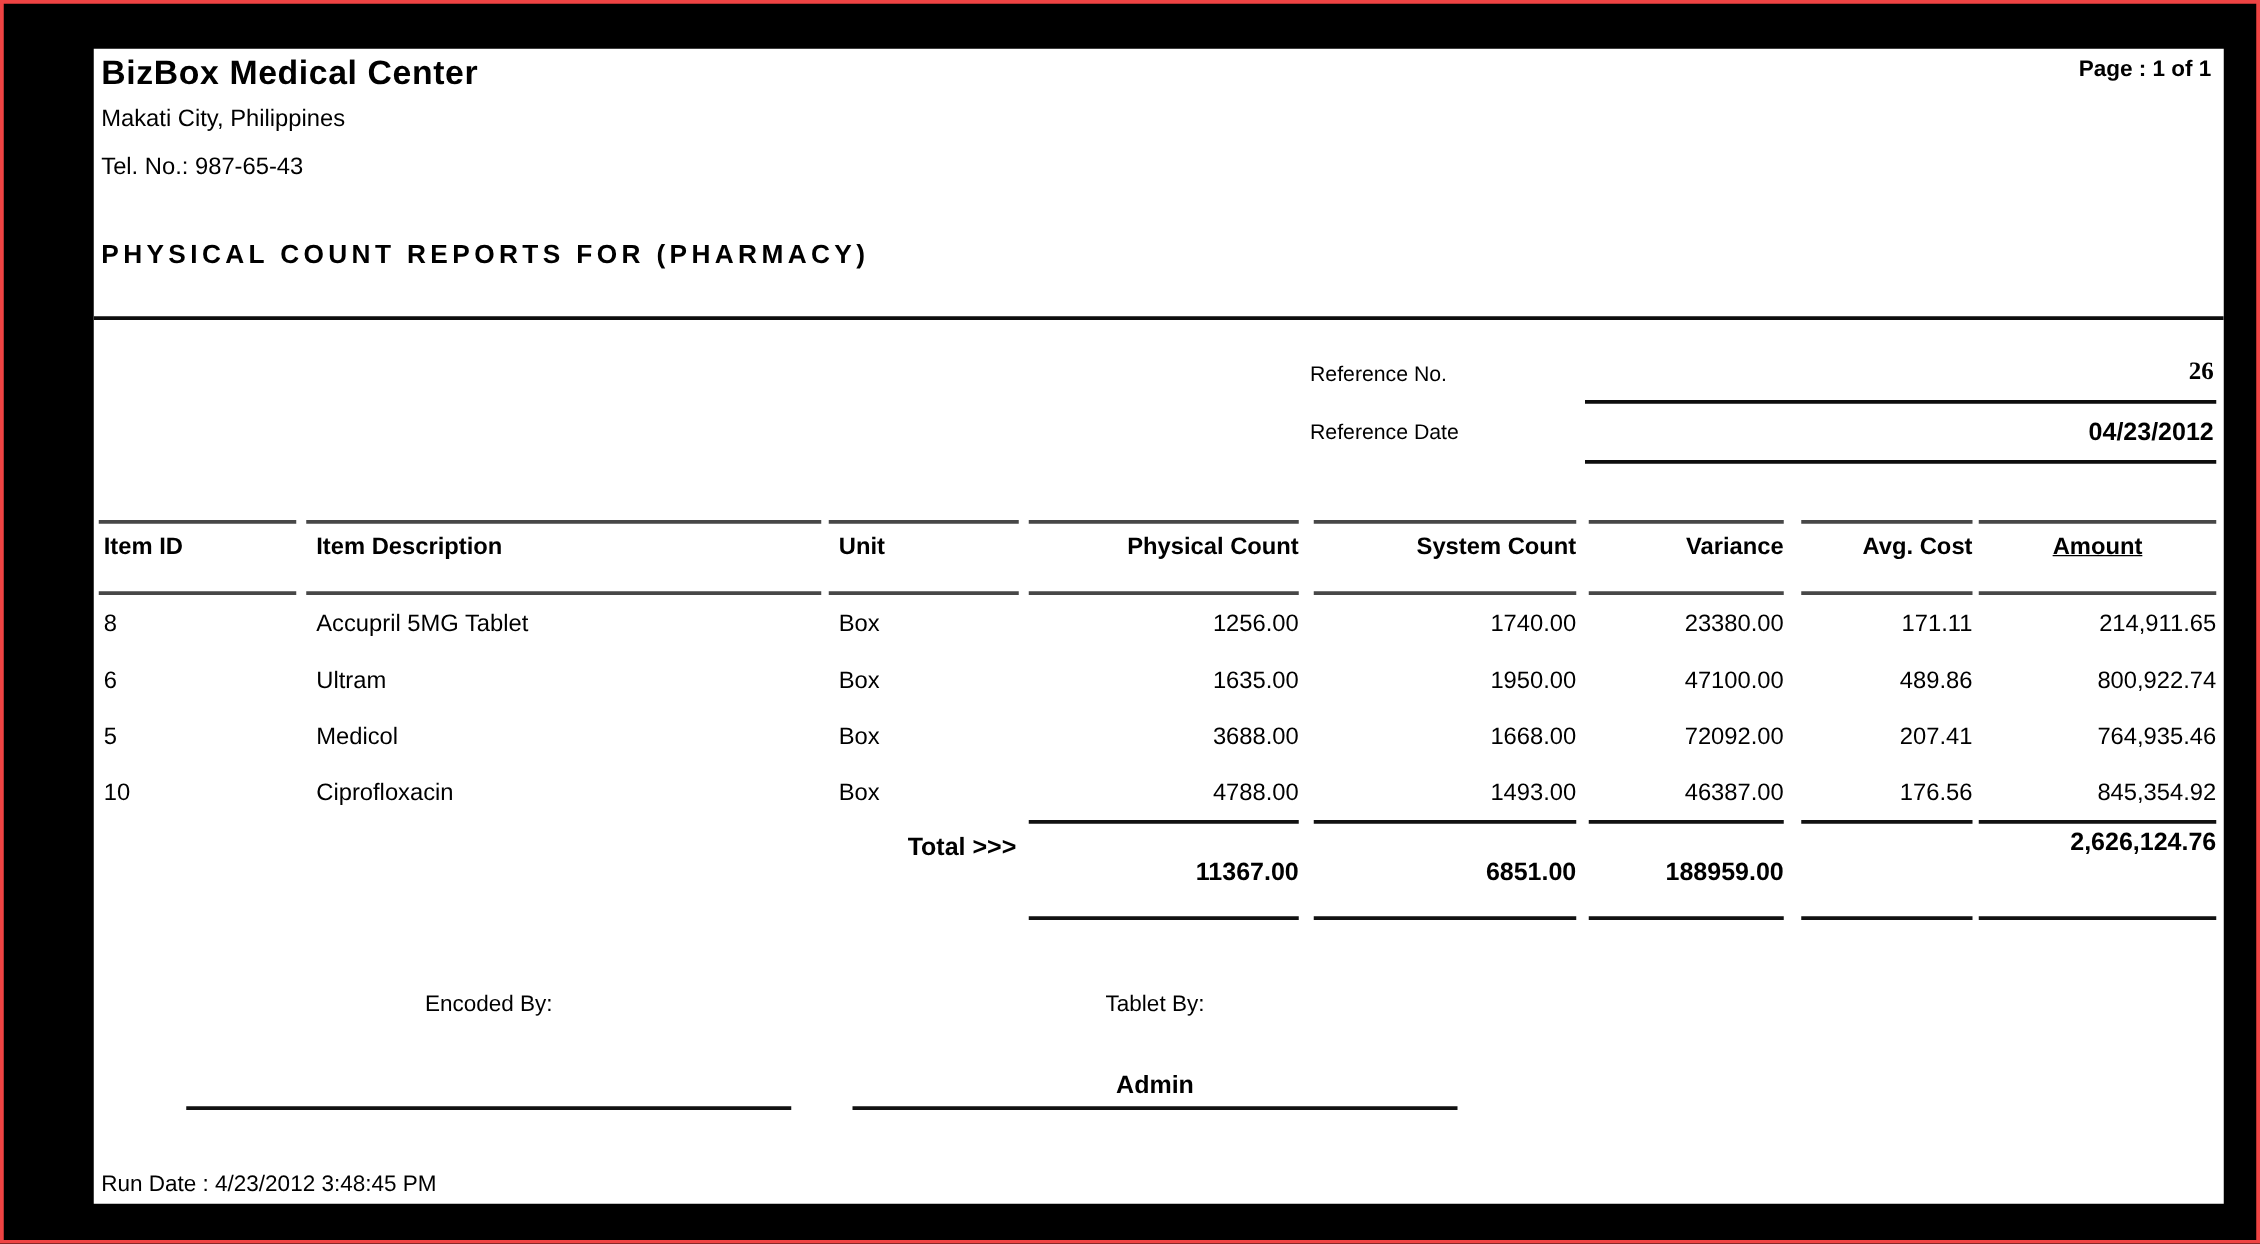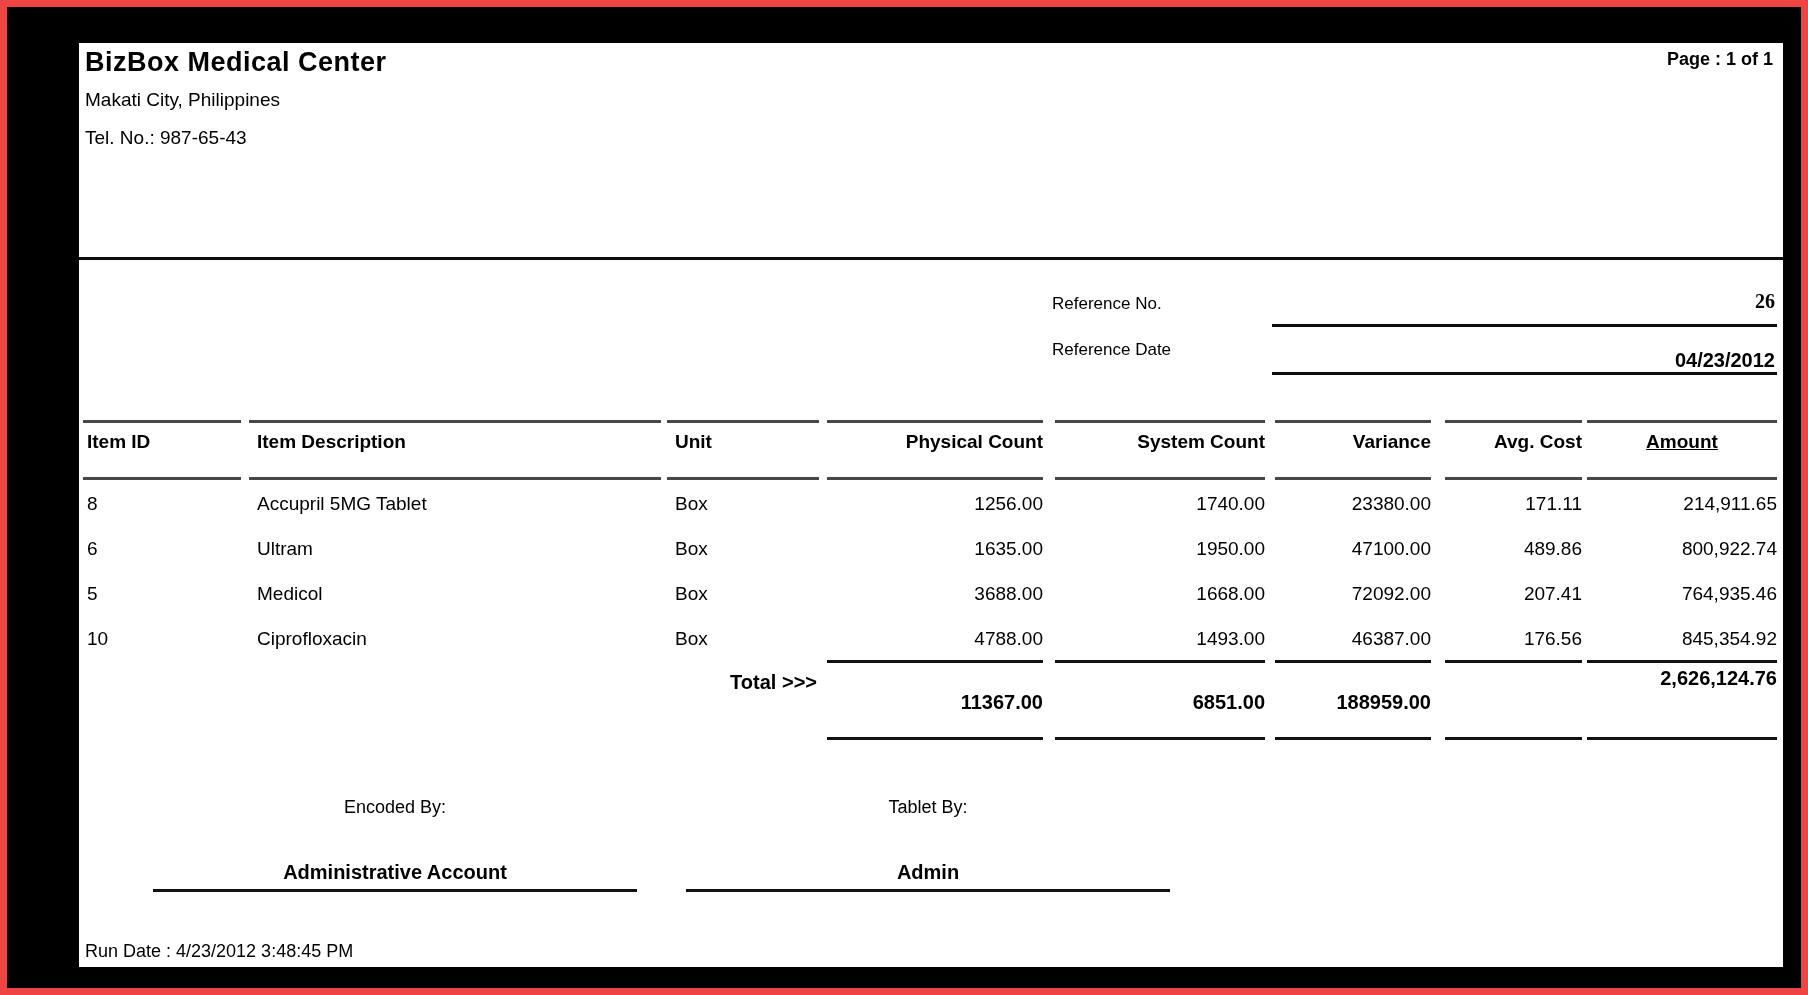--- a/index.html
+++ b/index.html
@@ -1,38 +1,38 @@
 <!DOCTYPE html>
 <html><head>
 <meta charset="utf-8">
 <style>
   html,body{margin:0;padding:0;background:#000;}
   body{width:1808px;height:995px;position:relative;font-family:"Liberation Sans",sans-serif;color:#000;}
   .frame{position:absolute;left:0;top:0;width:1808px;height:995px;box-sizing:border-box;
-         border:7px solid #ef4444;background:#000;}
+         border:3px solid #ef4444;background:#000;}
   .page{position:absolute;left:72px;top:36px;width:1704px;height:924px;background:#ffffff;overflow:hidden;}
 
   .abs{position:absolute;}
 
   
   .facility{left:6px;top:4px;font-size:27px;font-weight:700;letter-spacing:.5px;}
   .addr{left:6px;top:46px;font-size:19px;}
   .phone{left:6px;top:84px;font-size:19px;}
   .pageind{right:10px;top:6px;font-size:18px;font-weight:700;}
 
   .title{left:6px;top:153px;font-size:21px;font-weight:700;letter-spacing:3.5px;}
   .title-rule{left:0;top:214px;width:1704px;height:3px;background:#0d0d0d;}
 
   
   .ref-label{left:973px;width:220px;font-size:17px;}
   .ref-value{left:1193px;width:503px;font-size:20px;font-weight:700;text-align:right;}
   .refno-label{top:251px;} .refno-value{top:247px;font-family:Liberation Serif, serif;}
   .ref-rule{left:1193px;width:505px;height:3px;background:#0d0d0d;}
   .refno-rule{top:281px;}
-  .refdate-label{top:297px;} .refdate-value{top:306px;text-align:right;}
+  .refdate-label{top:297px;} .refdate-value{top:296px;text-align:right;}
   .refdate-rule{top:329px;}
 
   
   .trow{position:absolute;left:0;width:1704px;}
   .cell{position:absolute;top:0;white-space:nowrap;}
   .seg{position:absolute;top:0;height:3px;}
   .gray{background:#474747;} .dark{background:#111;}
   .num{text-align:right;}
   .center{text-align:center;text-decoration:underline;}
 
@@ -78,20 +78,21 @@
 <body>
 
 <div class="frame">
   <div class="page">
 
     <div class="abs facility">BizBox Medical Center</div>
     <div class="abs addr">Makati City, Philippines</div>
     <div class="abs phone">Tel. No.: 987-65-43</div>
     <div class="abs pageind">Page : 1 of 1</div>
 
+    <div class="abs title">PHYSICAL COUNT REPORTS FOR (PHARMACY)</div>
     <div class="abs title-rule"></div>
 
     <div class="abs ref-label refno-label">Reference No.</div>
     <div class="abs ref-value refno-value">26</div>
     <div class="abs ref-rule refno-rule"></div>
     <div class="abs ref-label refdate-label">Reference Date</div>
     <div class="abs ref-value refdate-value">04/23/2012</div>
     <div class="abs ref-rule refdate-rule"></div>
 
     <div class="trow thead-top">
@@ -186,21 +187,20 @@
 
     <div class="trow total-bottom">
       <div class="seg dark col-phys"></div>
       <div class="seg dark col-sys"></div>
       <div class="seg dark col-var"></div>
       <div class="seg dark col-avg"></div>
       <div class="seg dark col-amt"></div>
     </div>
 
     <div class="abs sig-label sig-enc sig-label-row">Encoded By:</div>
-    <div class="abs sig-name sig-enc sig-name-row">Administrative Account</div>
     <div class="abs sig-line sig-enc sig-line-row"></div>
 
     <div class="abs sig-label sig-cnt sig-label-row">Tablet By:</div>
     <div class="abs sig-name sig-cnt sig-name-row">Admin</div>
     <div class="abs sig-line sig-cnt sig-line-row"></div>
 
     <div class="abs rundate">Run Date : 4/23/2012 3:48:45 PM</div>
 
   </div>
 </div>

